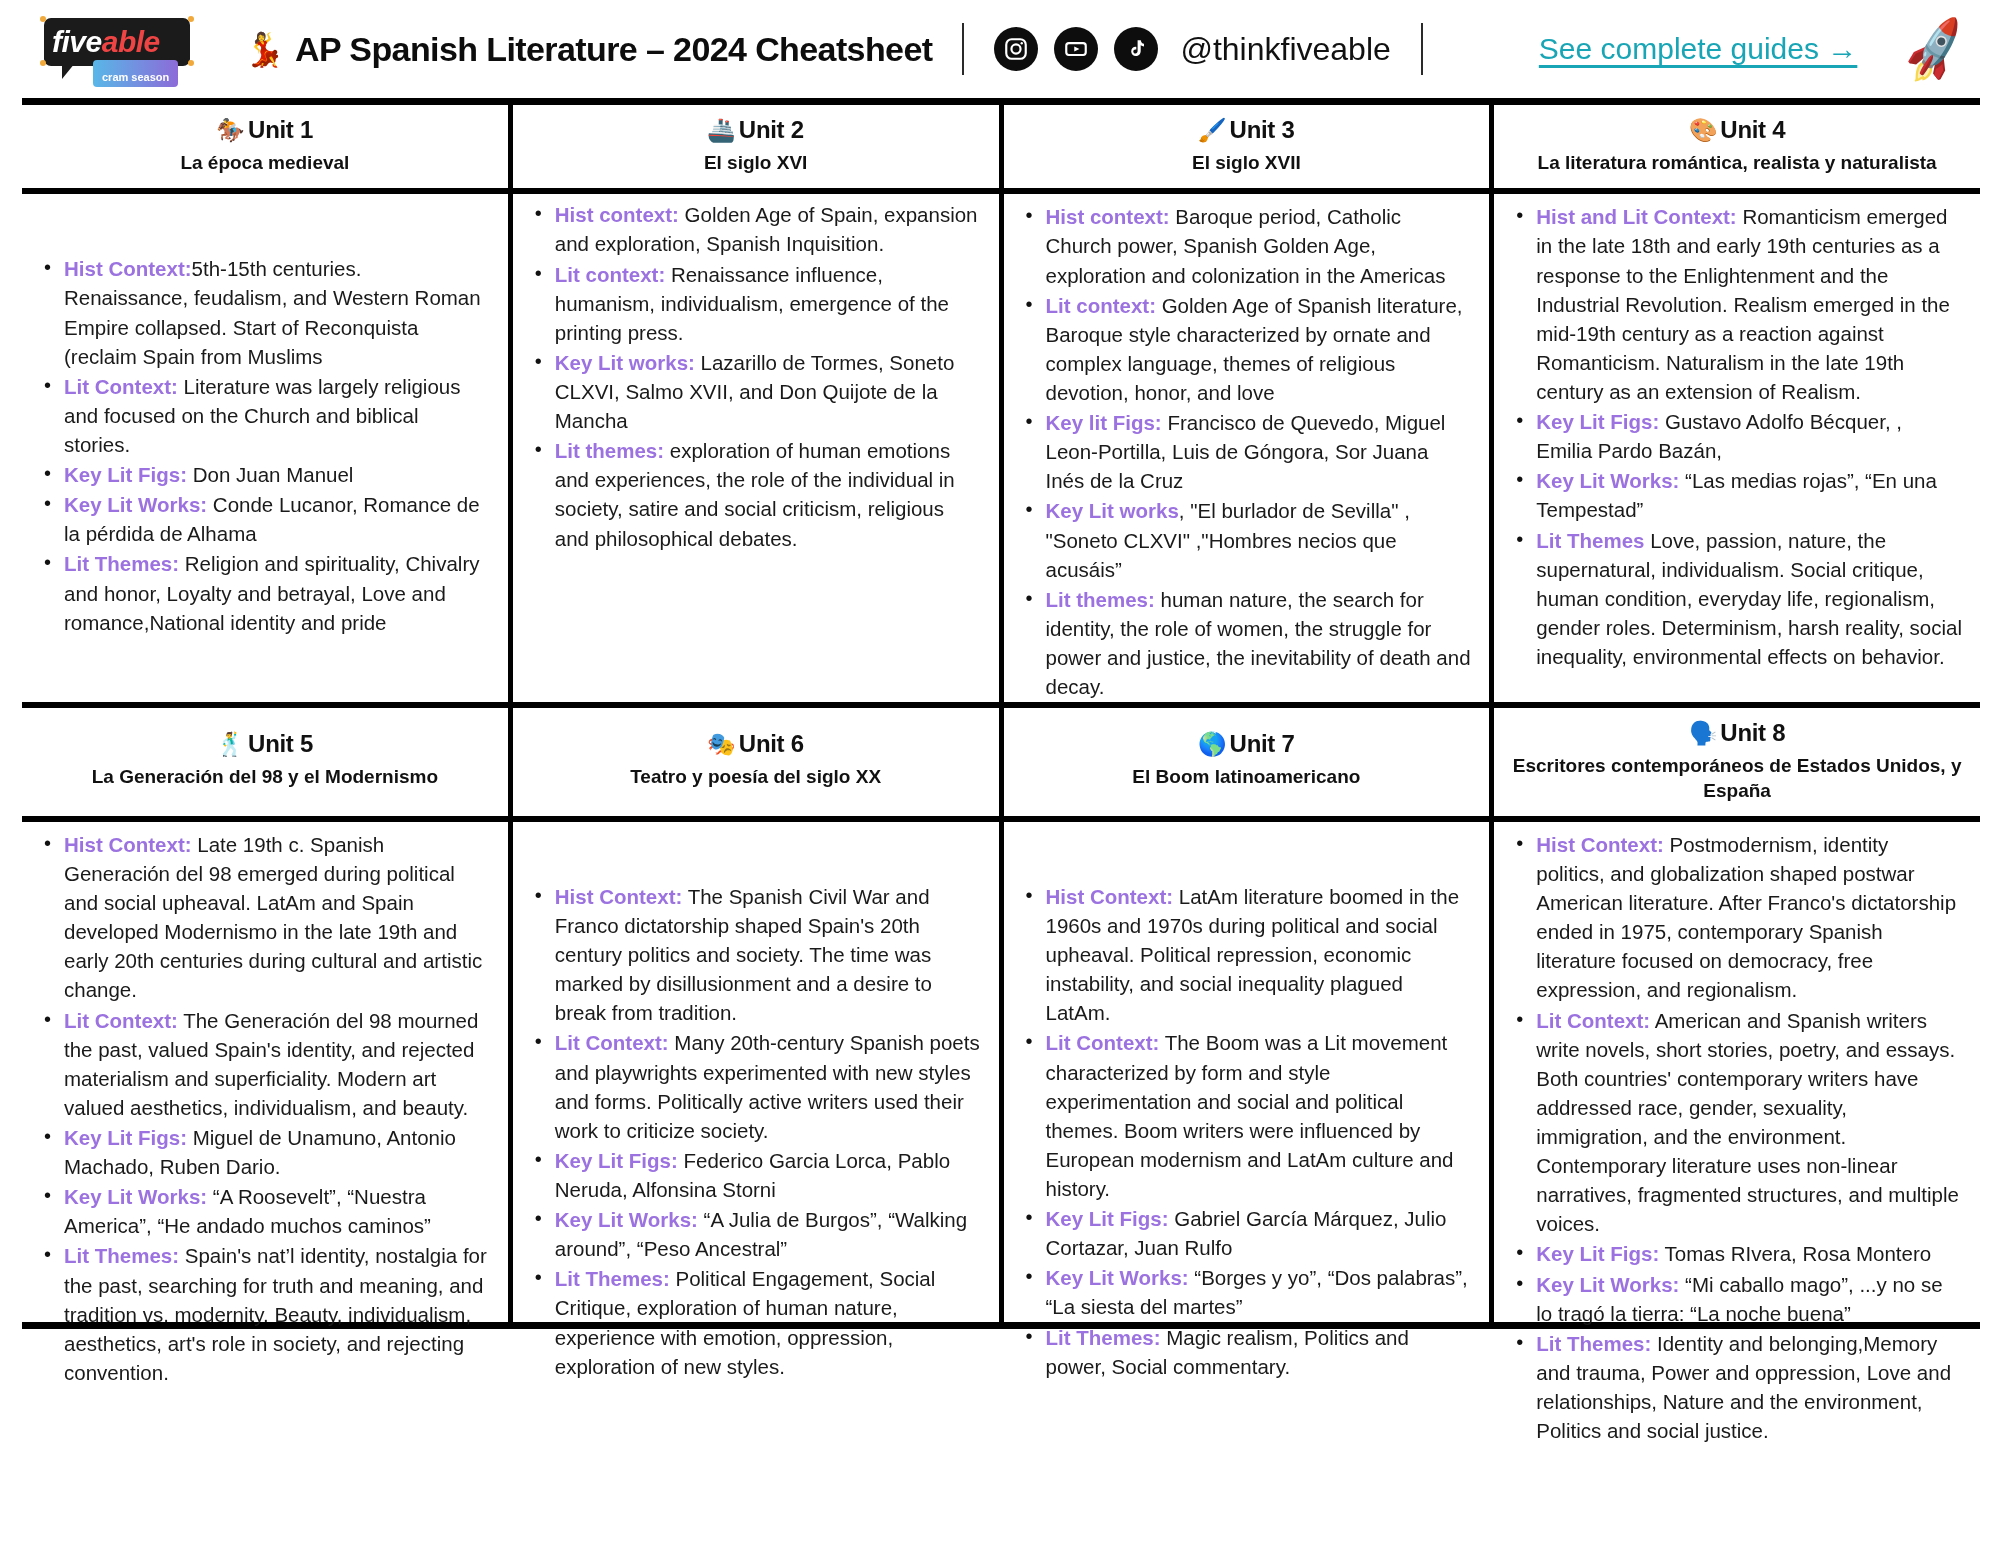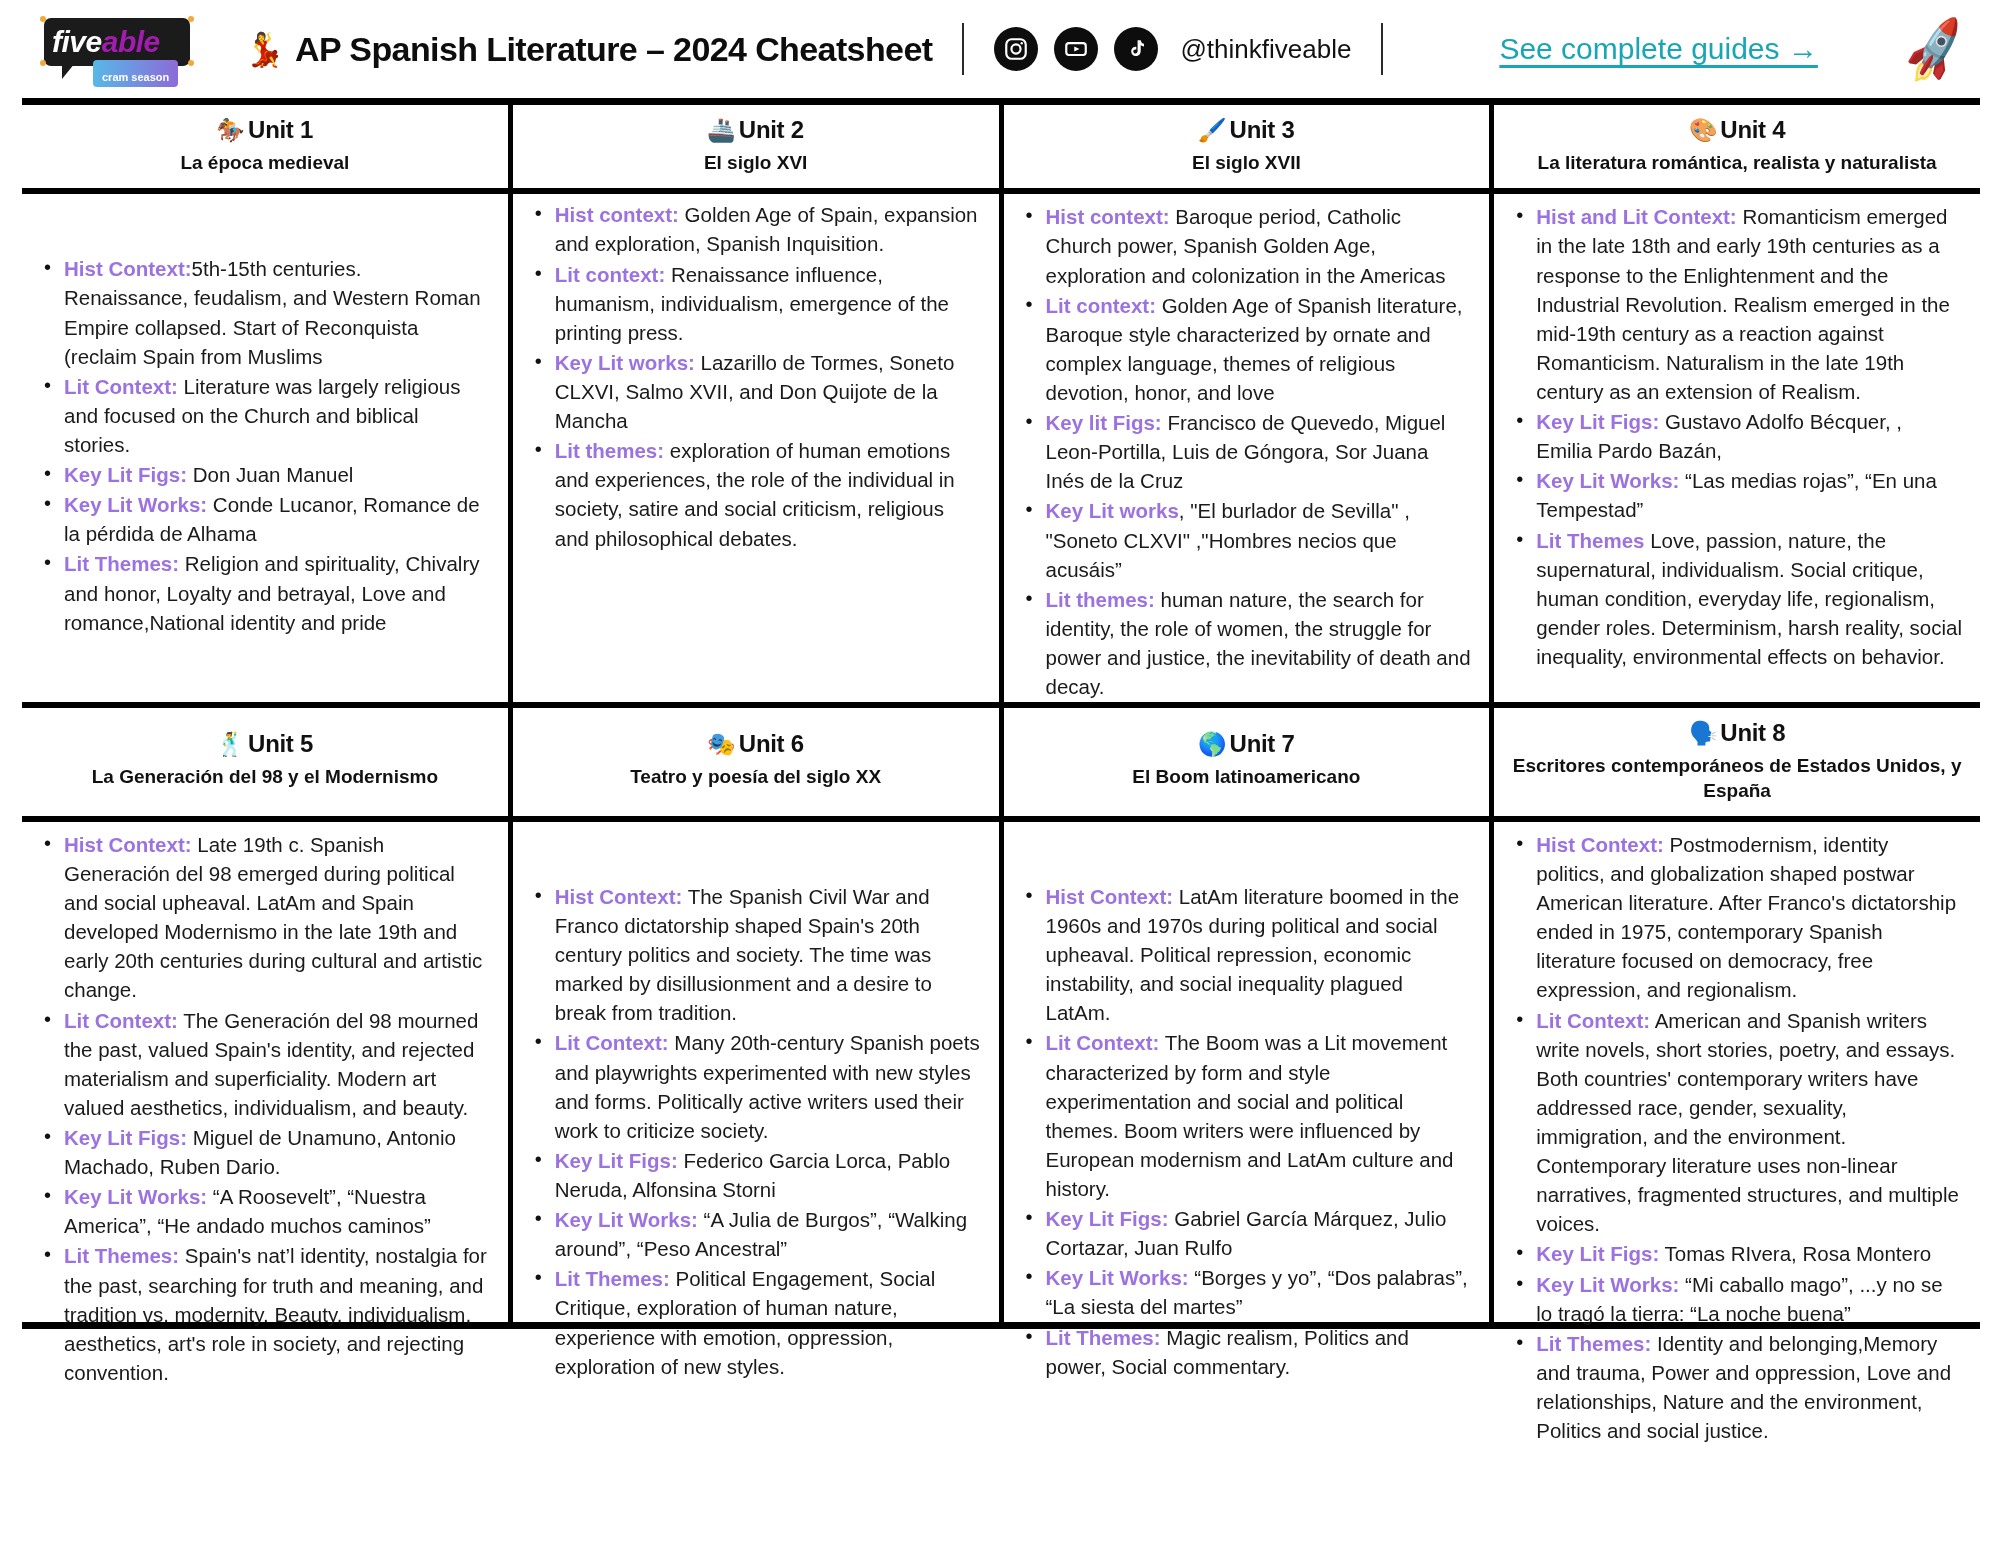--- a/index.html
+++ b/index.html
@@ -48,21 +48,21 @@
     left: 14px; top: 7px;
     width: 130px;
     font-size: 30px;
     font-weight: 800;
     letter-spacing: -0.5px;
     line-height: 38px;
     font-style: italic;
     white-space: nowrap;
   }
   .logo-word .w1 { color: #ffffff; }
-  .logo-word .w2 { color: #a21caf; }
+  .logo-word .w2 { color: #ef4444; }
   .logo-cram {
     position: absolute;
     left: 55px; top: 44px;
     background: linear-gradient(90deg,#58b7e8,#8c6bd8);
     color: #fff;
     font-size: 11px;
     font-weight: 700;
     padding: 11px 9px 4px;
     border-radius: 4px;
     white-space: nowrap;
@@ -98,21 +98,21 @@
   }
 
   .socials { display: flex; align-items: center; gap: 16px; flex: 0 0 auto; }
   .social {
     width: 44px; height: 44px;
     border-radius: 50%;
     background: #0d0d0d;
     display: flex; align-items: center; justify-content: center;
   }
   .handle {
-    font-size: 26px;
+    font-size: 32px;
     margin-left: 22px;
     white-space: nowrap;
     color: #111;
     flex: 0 0 auto;
   }
   .guides {
     font-size: 30px;
     color: #18a5b5;
     text-decoration: underline;
     text-underline-offset: 6px;

